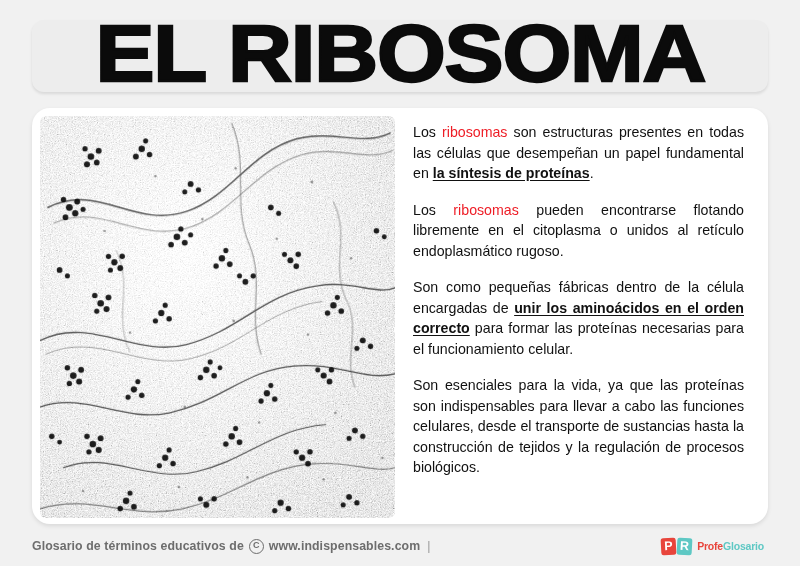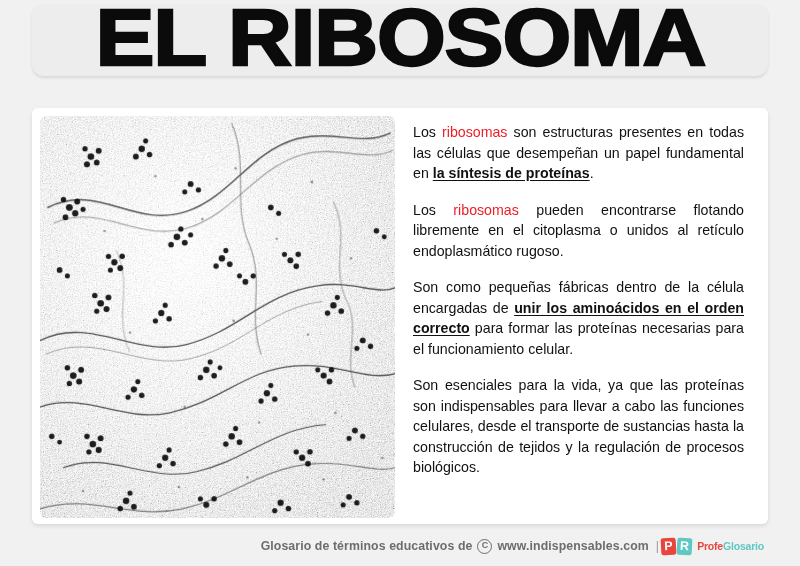--- a/index.html
+++ b/index.html
@@ -12,21 +12,21 @@
     overflow: hidden;
     background: #f1f1f1;
     font-family: "Liberation Sans", sans-serif;
     position: relative;
   }
 
   
   .title-banner {
     position: absolute;
     left: 32px;
-    top: 4px;
+    top: 20px;
     width: 736px;
     height: 72px;
     background: #ededed;
     border-radius: 12px;
     box-shadow: 0 2px 3px rgba(0,0,0,0.10);
     display: flex;
     align-items: center;
     justify-content: center;
     overflow: hidden;
   }
@@ -45,21 +45,21 @@
   }
 
   
   .card {
     position: absolute;
     left: 32px;
     top: 108px;
     width: 736px;
     height: 416px;
     background: #ffffff;
-    border-radius: 6px;
+    border-radius: 18px;
     box-shadow: 0 2px 4px rgba(0,0,0,0.10);
     display: flex;
     overflow: hidden;
   }
 
   
   .figure-wrap {
     width: 363px;
     height: 416px;
     padding: 8px 0 6px 8px;
@@ -108,21 +108,21 @@
 
   
   .footer {
     position: absolute;
     left: 32px;
     top: 534px;
     width: 736px;
     height: 24px;
     display: flex;
     align-items: center;
-    justify-content: flex-end;
+    justify-content: space-between;
   }
   .footer-text {
     font-size: 12.3px;
     font-weight: 700;
     color: #6d6d6d;
     letter-spacing: 0.1px;
     white-space: nowrap;
     display: flex;
     align-items: center;
     gap: 5px;

